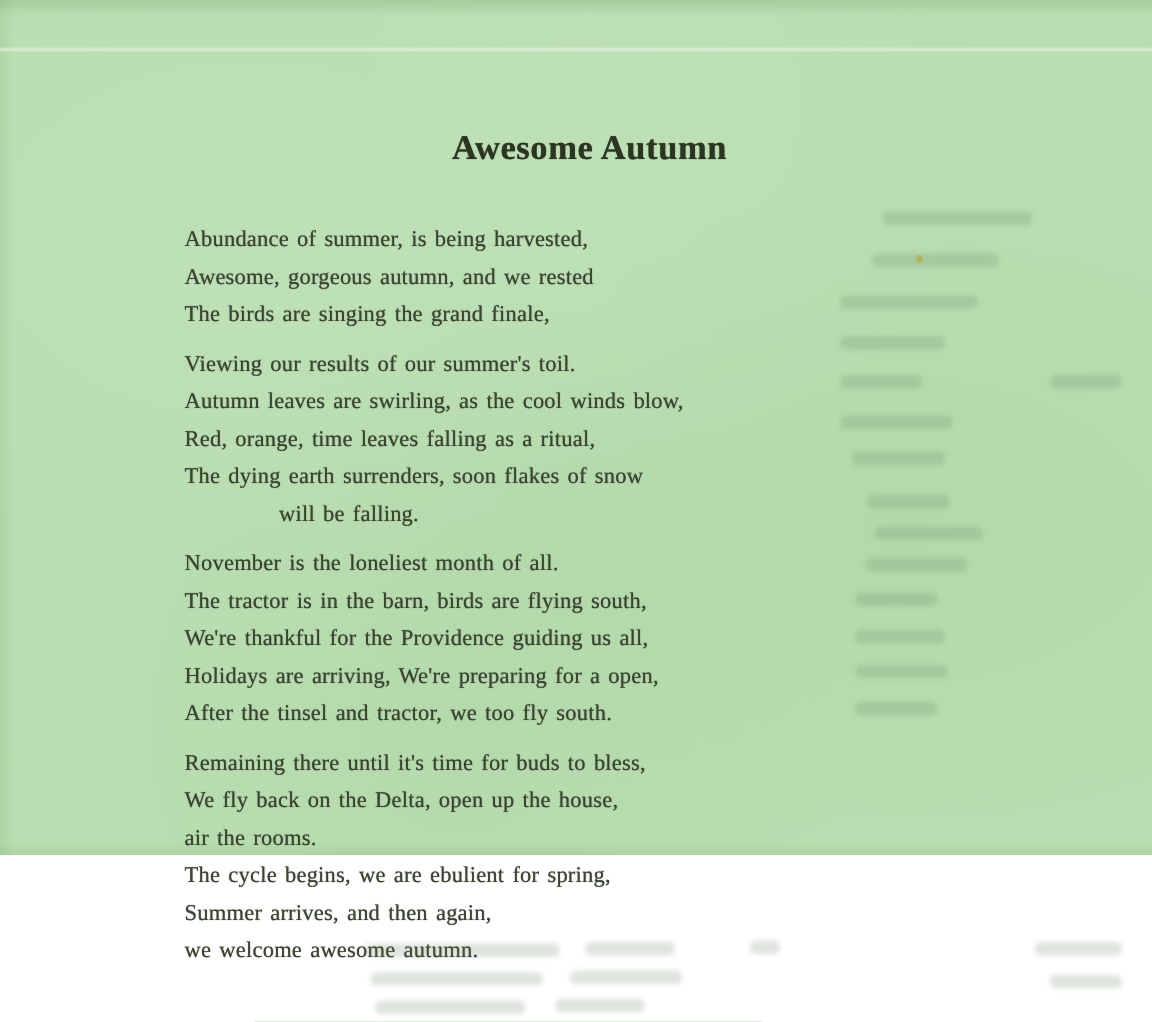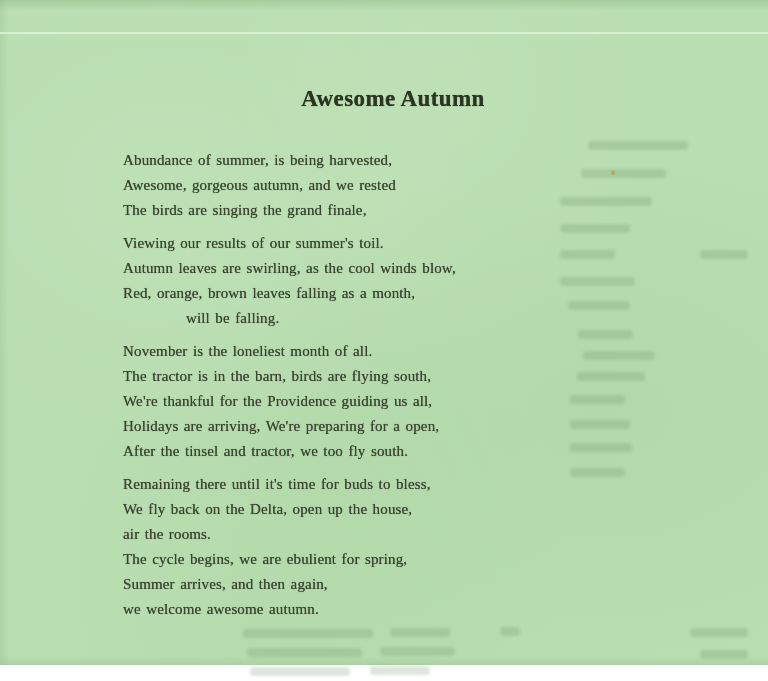--- a/index.html
+++ b/index.html
@@ -5,21 +5,21 @@
   html, body {
     margin: 0;
     padding: 0;
     width: 768px;
     height: 681px;
     overflow: hidden;
   }
   .scan {
     position: relative;
     width: 768px;
-    height: 665px;
+    height: 570px;
     background-color: #b9deb1;
     background-image:
       radial-gradient(ellipse at 22% 28%, rgba(255,255,255,0.07), transparent 42%),
       radial-gradient(ellipse at 78% 62%, rgba(108,158,98,0.08), transparent 46%),
       radial-gradient(ellipse at 58% 12%, rgba(255,255,255,0.06), transparent 36%),
       radial-gradient(ellipse at 40% 85%, rgba(108,158,98,0.06), transparent 40%);
     font-family: "Liberation Serif", "DejaVu Serif", serif;
     color: #3a4431;
   }
   .edge-top {
@@ -92,21 +92,22 @@
 
     <div class="stanza">
       <div class="line">Abundance of summer, is being harvested,</div>
       <div class="line">Awesome, gorgeous autumn, and we rested</div>
       <div class="line">The birds are singing the grand finale,</div>
     </div>
 
     <div class="stanza">
       <div class="line">Viewing our results of our summer's toil.</div>
       <div class="line">Autumn leaves are swirling, as the cool winds blow,</div>
-      <div class="line">Red, orange, brown leaves falling as a month,</div>
+      <div class="line">Red, orange, time leaves falling as a ritual,</div>
+      <div class="line">The dying earth surrenders, soon flakes of snow</div>
       <div class="line indent-lg">will be falling.</div>
     </div>
 
     <div class="stanza">
       <div class="line">November is the loneliest month of all.</div>
       <div class="line">The tractor is in the barn, birds are flying south,</div>
       <div class="line">We're thankful for the Providence guiding us all,</div>
       <div class="line">Holidays are arriving, We're preparing for a open,</div>
       <div class="line">After the tinsel and tractor, we too fly south.</div>
     </div>

